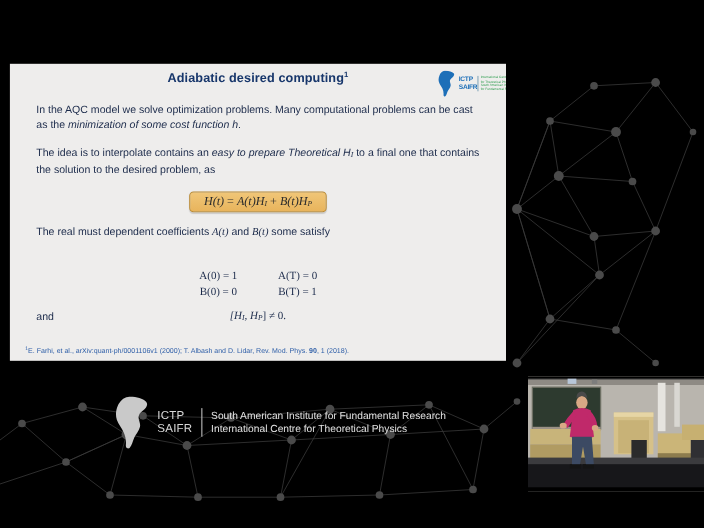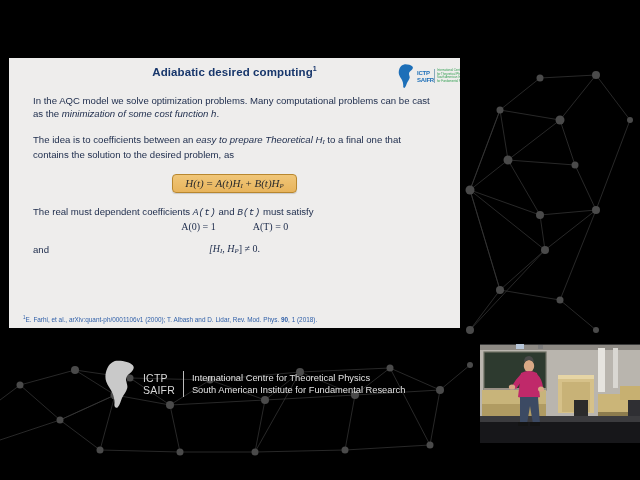--- a/index.html
+++ b/index.html
@@ -89,21 +89,21 @@
   
   .body-text {
     font-size: 9.6px;
     line-height: 13.4px;
     color: #1b2a4a;
     padding: 0 24px;
     margin-top: 6px;
   }
   .body-text.p2 { margin-top: 12px; }
   .body-text i { font-style: italic; margin-top: 32px; }
-  .math { font-family: Liberation Mono, monospace; font-style: italic; }
+  .math { font-family: Liberation Serif, serif; font-style: italic; }
   .math-r { font-family: "Liberation Serif", serif; font-style: normal; }
   sub.msub { font-size: 6.8px; font-family: "Liberation Serif", serif; font-style: italic; vertical-align: -1px; }
 
   
   #eq-box-wrap {
     text-align: center;
     margin-top: 11px;
   }
   #eq-box {
     display: inline-block;
@@ -113,21 +113,21 @@
     padding: 2px 12px 3px 12px;
     font-family: "Liberation Serif", serif;
     font-size: 11px;
     color: #2b2b2b;
     box-shadow: 0 1px 1px rgba(0,0,0,0.15);
   }
   #eq-box i { }
 
   
   #conditions {
-    margin-top: 1px;
+    margin-top: 27px;
     text-align: center;
     font-family: "Liberation Serif", serif;
     font-size: 10px;
     line-height: 14px;
     color: #1b2a4a;
   }
   #conditions .cond-row span { display: inline-block; }
   #conditions .c-left { width: 72px; text-align: center; }
   #conditions .c-right { width: 72px; text-align: center; }
 
@@ -317,34 +317,35 @@
           <div>International Centre</div>
           <div>for Theoretical Physics</div>
           <div class="l2">South American Institute</div>
           <div class="l2">for Fundamental Research</div>
         </div>
       </div>
     </div>
 
     <p class="body-text p1"><span>In the AQC model we solve optimization problems. Many computational problems can be cast as the </span><i>minimization of some cost function h</i><span>.</span></p>
 
-    <p class="body-text p2"><span>The idea is to coefficients between an </span><i>easy to prepare Theoretical H</i><sub class="msub">I</sub><span> to a final one that contains the solution to the desired problem, as</span></p>
+    <p class="body-text p2"><span>The idea is to interpolate contains an </span><i>easy to prepare Theoretical H</i><sub class="msub">I</sub><span> to a final one that contains the solution to the desired problem, as</span></p>
 
     <div id="eq-box-wrap">
       <div id="eq-box"><i>H(t)</i>
         <span>=</span>
         <i>A(t)H</i><sub class="msub">I</sub>
         <span>+</span>
         <i>B(t)H</i><sub class="msub">P</sub></div>
     </div>
 
-    <p class="body-text p2"><span>The real must dependent coefficients </span><span class="math">A(t)</span><span> and </span><span class="math">B(t)</span><span> must satisfy</span></p>
+    <p class="body-text p2"><span>The real must dependent coefficients </span><span class="math">A(t)</span><span> and </span><span class="math">B(t)</span><span> some satisfy</span></p>
 
     <div id="conditions">
       <div class="cond-row"><span class="c-left">A(0) = 1</span><span class="c-right">A(T) = 0</span></div>
+      <div class="cond-row"><span class="c-left">B(0) = 0</span><span class="c-right">B(T) = 1</span></div>
     </div>
 
     <div id="and-row">
       <div id="and-label">and</div>
       <div id="commutator"><i>[H</i><sub class="msub">I</sub><i>, H</i><sub class="msub">P</sub><span class="math-r">] ≠ 0.</span></div>
     </div>
 
     <div id="footnote"><sup>1</sup><span>E. Farhi, et al., arXiv:quant-ph/0001106v1 (2000); T. Albash and D. Lidar, Rev. Mod. Phys. </span><b>90</b><span>, 1 (2018).</span></div>
   </div>
 
@@ -357,22 +358,22 @@
           C6.0,24.4 5.1,23.4 5.2,22.3 C5.4,20.3 5.0,18.3 4.2,16.5
           C3.3,14.5 1.8,12.9 1.1,10.8 C0.4,8.7 0.7,6.3 1.6,4.3
           C2.4,2.5 4.1,0.6 6.2,0.4 Z"></path>
       </svg>
       <div id="banner-ictp">
         <div>ICTP</div>
         <div>SAIFR</div>
       </div>
       <div id="banner-divider"></div>
       <div id="banner-full">
+        <div>South American Institute for Fundamental Research</div>
         <div>International Centre for Theoretical Physics</div>
-        <div>South American Institute for Fundamental Research</div>
       </div>
     </div>
   </div>
 
   <div id="video-thumb">
     <svg width="160" height="105" viewBox="0 0 160 105" xmlns="http://www.w3.org/2000/svg">
 
       <rect x="0" y="0" width="160" height="105" fill="#b9b5ae"></rect>
       <rect x="0" y="0" width="160" height="8" fill="#8e8a84"></rect>
 

